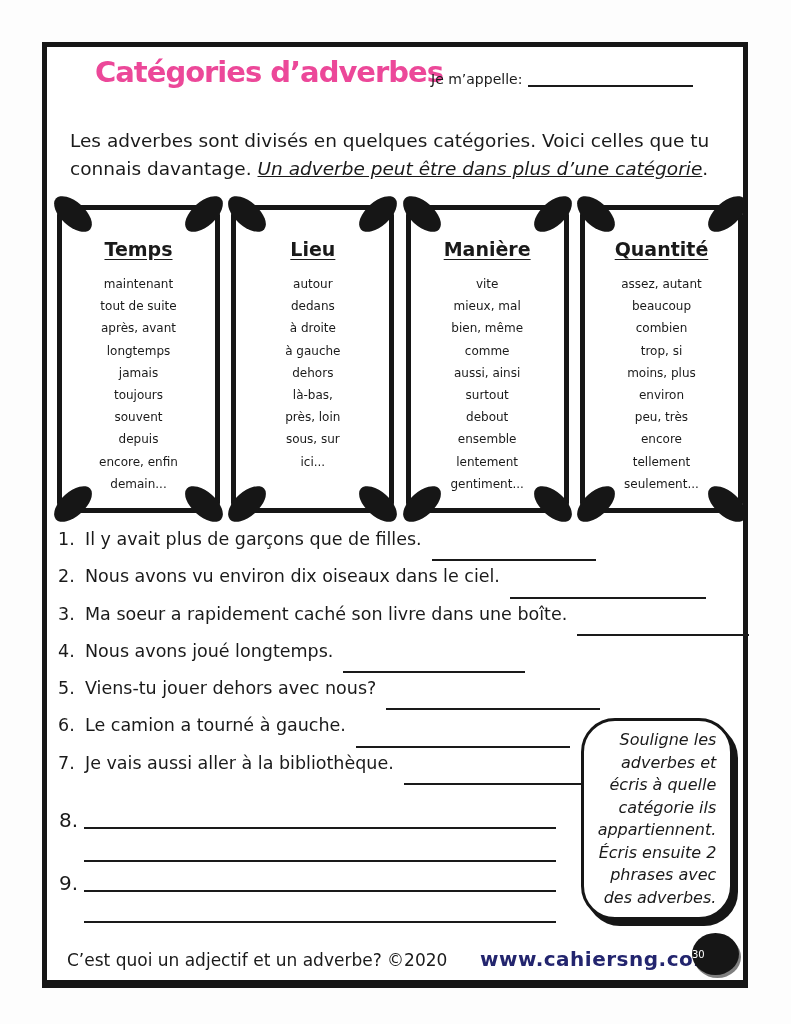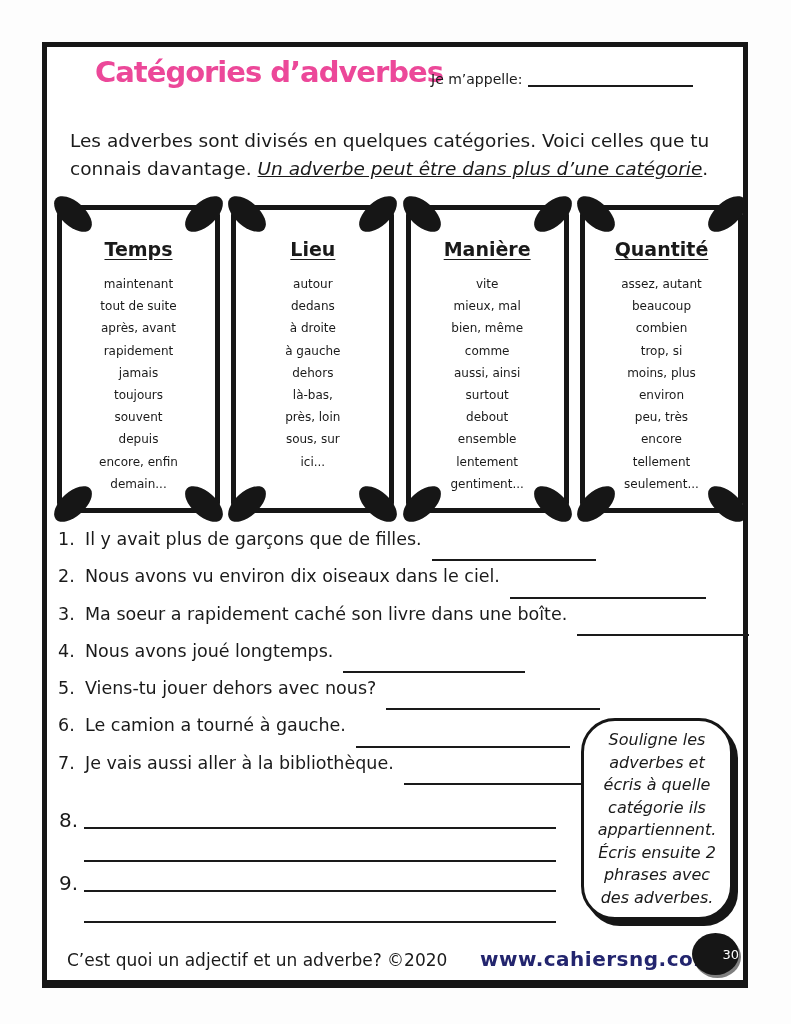--- a/index.html
+++ b/index.html
@@ -51,30 +51,30 @@
   .wline { flex:1; border-bottom:2.5px solid #1a1a1a; height:0; margin-bottom:3px; }
   .wrow.r8a { left:12px; top:757px; width:497px; }
   .wrow.r8b { left:37px; top:790px; width:472px; }
   .wrow.r9a { left:12px; top:820px; width:497px; }
   .wrow.r9b { left:37px; top:851px; width:472px; }
   
   .bubble {
     position:absolute; left:534px; top:671px; width:152px; height:202px;
     border:3px solid #161616; border-radius:34px; background:#fff;
     box-shadow:5px 6px 0 #161616;
-    font-style:italic; font-size:16px; line-height:22.5px; text-align:center;
+    font-style:italic; font-size:16px; line-height:22.5px; text-align:right;
     display:flex; align-items:center; justify-content:center; padding:10px 25px;
   }
   
   .credit { position:absolute; left:20px; top:903px; font-size:17px; }
   .website { position:absolute; left:433px; top:900px; font-size:20px; font-weight:bold; color:#23256e; letter-spacing:0.5px; }
   .page-circle {
     position:absolute; left:645px; top:886px; width:47px; height:42px;
     background:#161616; border-radius:50%; box-shadow:2px 3px 0 rgba(22,22,22,0.55);
-    color:#fff; font-size:13px; display:flex; align-items:center; justify-content:flex-end;
+    color:#fff; font-size:10px; display:flex; align-items:center; justify-content:flex-start;
   }
 </style>
 </head>
 <body>
 
 <div class="sheet">
 
   <div class="title">Catégories d’adverbes</div>
   <div class="namefield">
     <span class="lbl">Je m’appelle:</span>
@@ -89,21 +89,21 @@
       <div class="corner tl"></div>
       <div class="corner tr"></div>
       <div class="corner bl"></div>
       <div class="corner br"></div>
       <div class="cat-title">Temps</div>
       <div class="cat-items">
 
       <div class="cat-item">maintenant</div>
           <div class="cat-item">tout de suite</div>
           <div class="cat-item">après, avant</div>
-          <div class="cat-item">rapidement</div>
+          <div class="cat-item">longtemps</div>
           <div class="cat-item">jamais</div>
           <div class="cat-item">toujours</div>
           <div class="cat-item">souvent</div>
           <div class="cat-item">depuis</div>
           <div class="cat-item">encore, enfin</div>
           <div class="cat-item">demain...</div>
         </div>
     </div>
 
     <div class="cat-box">

